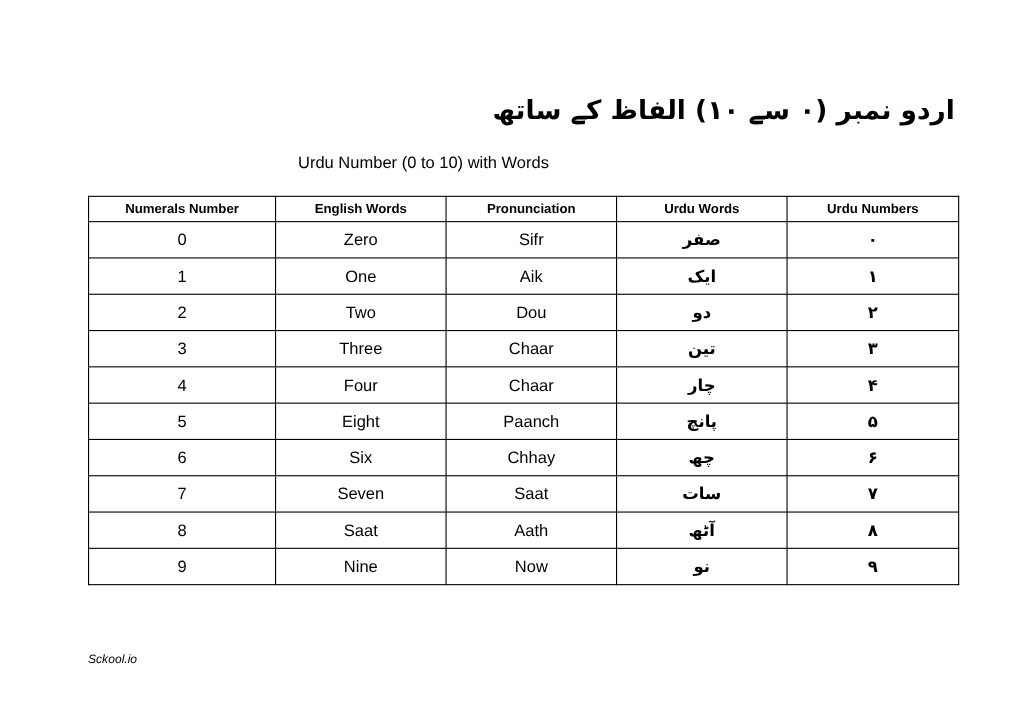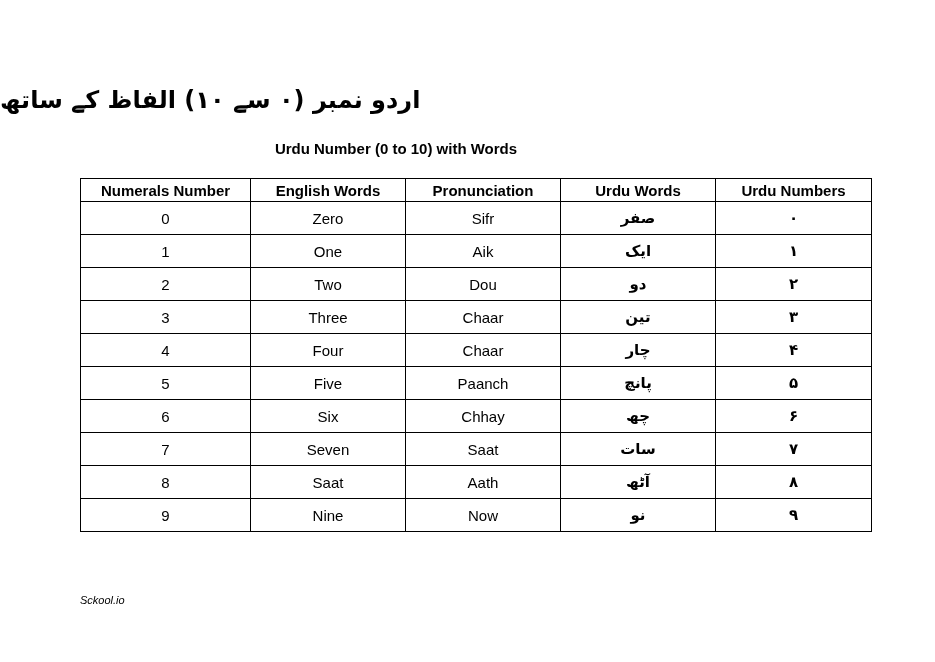--- a/index.html
+++ b/index.html
@@ -1,26 +1,26 @@
 <!DOCTYPE html>
 <html><head>
 <meta charset="utf-8">
 <style>
   html, body { margin:0; padding:0; background:#ffffff; }
   body { width:935px; height:662px; position:relative; overflow:hidden;
          font-family:"Liberation Sans", "DejaVu Sans", sans-serif; color:#000; }
-  .urdu-title { position:absolute; left:0; top:86px; width:868px; text-align:left;
+  .urdu-title { position:absolute; left:0; top:86px; width:868px; text-align:right;
                 font-family:"DejaVu Sans", sans-serif; font-size:24px; font-weight:bold;
                 direction:rtl; unicode-bidi:plaintext; }
-  .en-title { position:absolute; left:12px; top:140px; width:768px; text-align:center;
-              font-size:15px; font-weight:bold; }
+  .en-title { position:absolute; left:1px; top:140px; width:768px; text-align:center;
+              font-size:15px; font-weight:normal; }
   table.nums { position:absolute; left:80px; top:178px; width:791px;
                border-collapse:collapse; table-layout:fixed; }
   table.nums th, table.nums td { border:1px solid #000; text-align:center; padding:0; }
-  table.nums th { height:22px; font-size:15px; font-weight:bold; }
+  table.nums th { height:22px; font-size:12px; font-weight:bold; }
   table.nums td { height:32px; font-size:15px; }
   td.urdu { font-family:"DejaVu Sans", sans-serif; font-size:15px; direction:rtl;font-weight:bold; }
   .footer { position:absolute; left:80px; top:594px; font-size:11px;font-style:italic; }
 </style>
 </head>
 <body>
 
 <div class="urdu-title">اردو نمبر (۰ سے ۱۰) الفاظ کے ساتھ</div>
 <div class="en-title">Urdu Number (0 to 10) with Words</div>
 
@@ -72,21 +72,21 @@
       </tr>
       <tr>
         <td>4</td>
         <td>Four</td>
         <td>Chaar</td>
         <td class="urdu">چار</td>
         <td class="urdu">۴</td>
       </tr>
       <tr>
         <td>5</td>
-        <td>Five</td>
+        <td>Eight</td>
         <td>Paanch</td>
         <td class="urdu">پانچ</td>
         <td class="urdu">۵</td>
       </tr>
       <tr>
         <td>6</td>
         <td>Six</td>
         <td>Chhay</td>
         <td class="urdu">چھ</td>
         <td class="urdu">۶</td>

